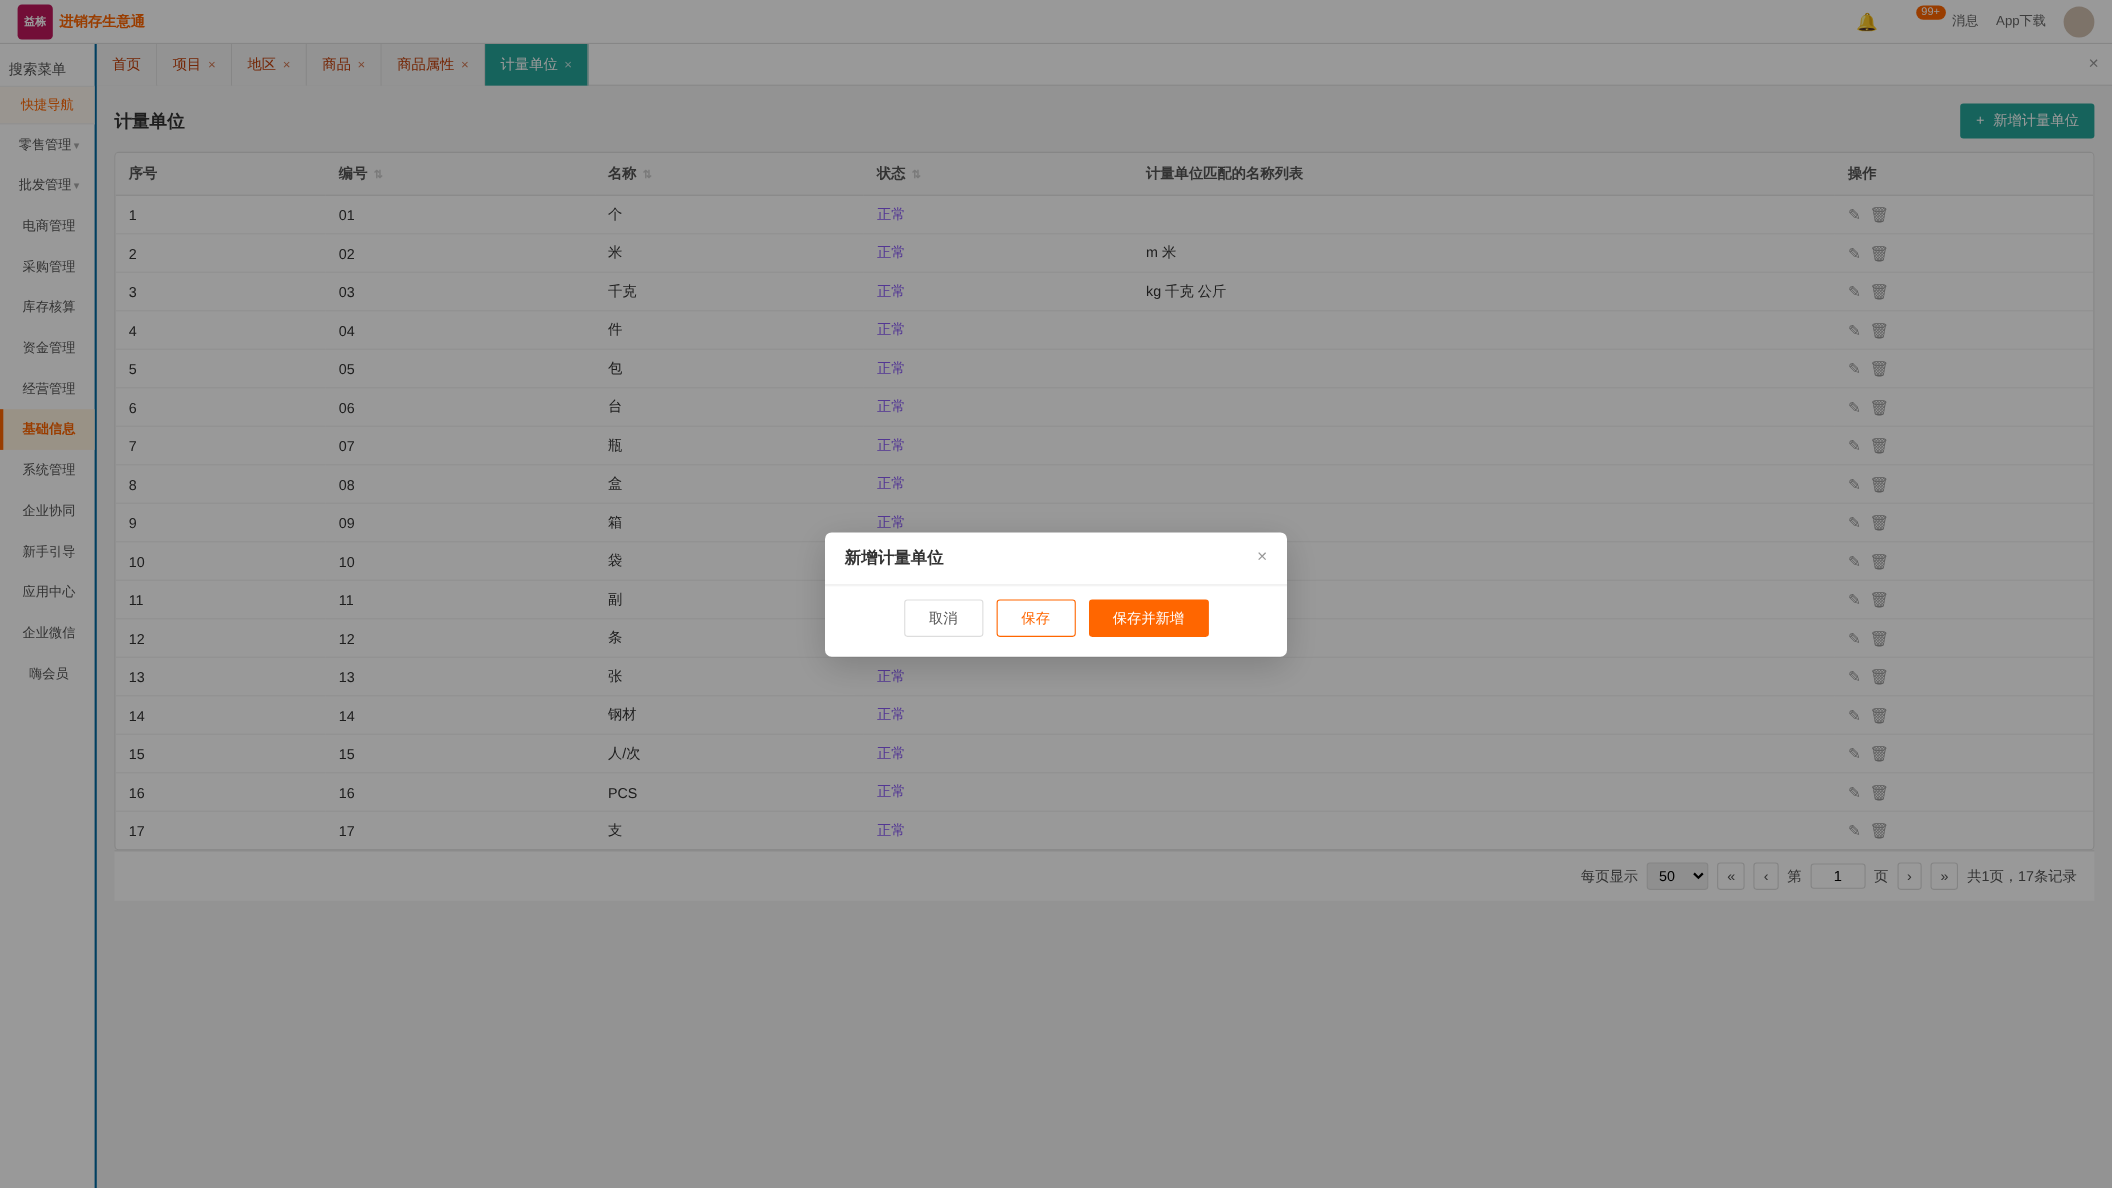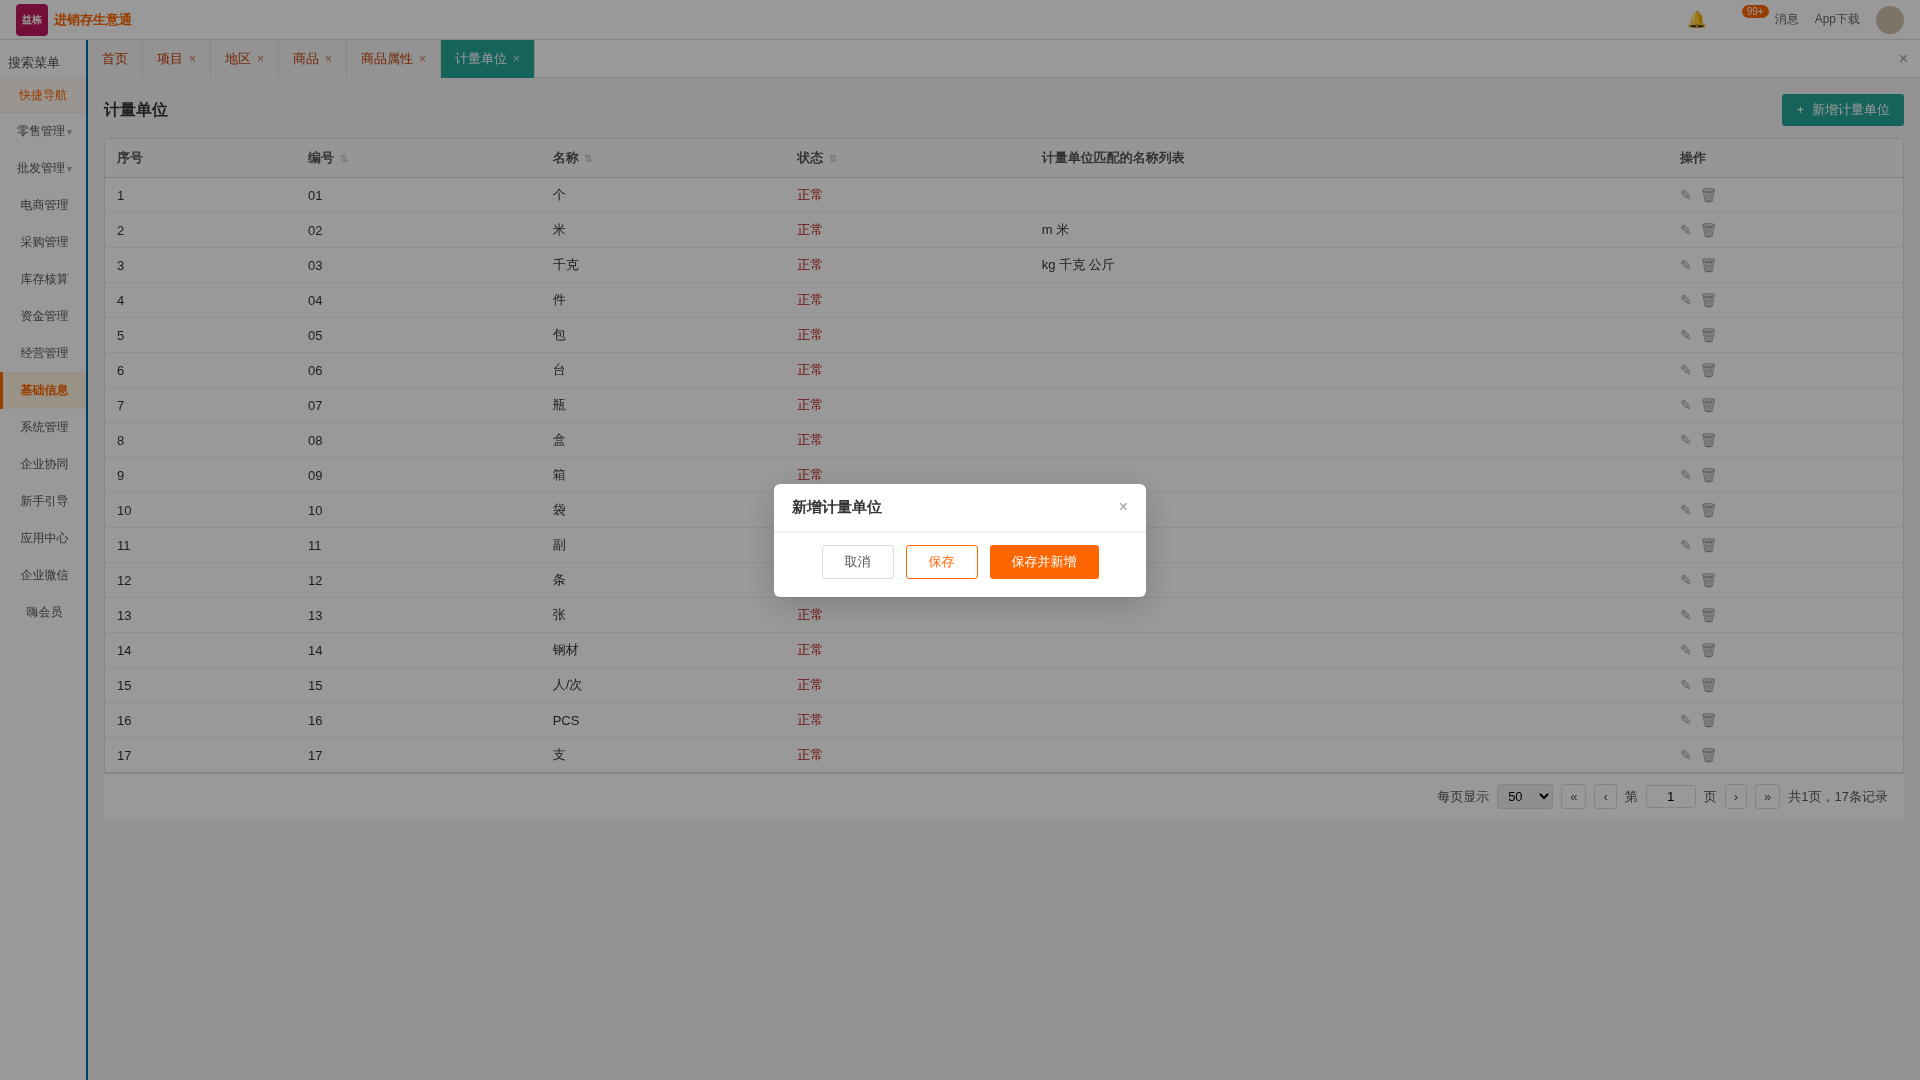--- a/index.html
+++ b/index.html
@@ -41,36 +41,36 @@
     .page-title { font-size: 16px; font-weight: bold; color: #333; }
     .btn-add { background: #26a69a; color: #fff; border: none; padding: 7px 14px; border-radius: 3px; cursor: pointer; font-size: 13px; font-family: Liberation Mono, monospace; }
 
     
     .table-container { background: #fff; border: 1px solid #e0e0e0; border-radius: 4px; overflow: hidden; }
     table { width: 100%; border-collapse: collapse; }
     thead tr { background: #fafafa; }
     th { padding: 10px 12px; text-align: left; font-weight: 600; color: #555; border-bottom: 1px solid #e0e0e0; font-size: 13px; white-space: nowrap; }
     td { padding: 8px 12px; border-bottom: 1px solid #f0f0f0; font-size: 13px; color: #333; }
     tr:last-child td { border-bottom: none; }
-    .status-normal { color: #b91c1c; text-align: center; }
+    .status-normal { color: #8b5cf6; text-align: center; }
     .sort-icon { color: #ccc; font-size: 10px; margin-left: 2px; cursor: pointer; }
     .action-btns { display: flex; gap: 8px; }
     .action-btn { color: #999; cursor: pointer; font-size: 14px; }
 
     
     .pagination { display: flex; align-items: center; justify-content: flex-end; padding: 10px 16px; gap: 8px; font-size: 13px; color: #555; background: #fff; border-top: 1px solid #e0e0e0; }
     .page-btn { padding: 4px 8px; border: 1px solid #ddd; border-radius: 3px; cursor: pointer; background: #fff; color: #555; font-size: 13px; }
     .page-input { width: 50px; text-align: center; border: 1px solid #ddd; border-radius: 3px; padding: 3px; }
     .page-select { border: 1px solid #ddd; border-radius: 3px; padding: 3px 6px; font-size: 13px; }
 
     
     .overlay { position: fixed; top: 0; left: 0; width: 100%; height: 100%; background: rgba(0,0,0,0.4); z-index: 100; display: flex; align-items: center; justify-content: center; }
 
     
-    .dialog { background: #fff; border-radius: 6px; width: 372px; box-shadow: 0 8px 32px rgba(0,0,0,0.18); }
+    .dialog { background: #fff; border-radius: 6px; width: 420px; box-shadow: 0 8px 32px rgba(0,0,0,0.18); }
     .dialog-header { padding: 14px 18px; display: flex; justify-content: space-between; align-items: center; border-bottom: 1px solid #f0f0f0; }
     .dialog-title { font-size: 15px; font-weight: bold; color: #333; }
     .dialog-close { cursor: pointer; color: #999; font-size: 16px; }
     .dialog-body { padding: 24px 18px; }
     .form-row { display: flex; align-items: center; margin-bottom: 20px; }
     .form-label { width: 70px; text-align: right; font-size: 13px; color: #555; padding-right: 10px; flex-shrink: 0; }
     .form-label .required { color: #f60; margin-right: 2px; }
     .form-input { flex: 1; border: none; border-bottom: 1px solid #ccc; padding: 5px 0; font-size: 13px; outline: none; color: #333; }
     .form-input.active-input { border-bottom-color: #f60; }
     .form-input::placeholder { color: #bbb; font-size: 13px; }

